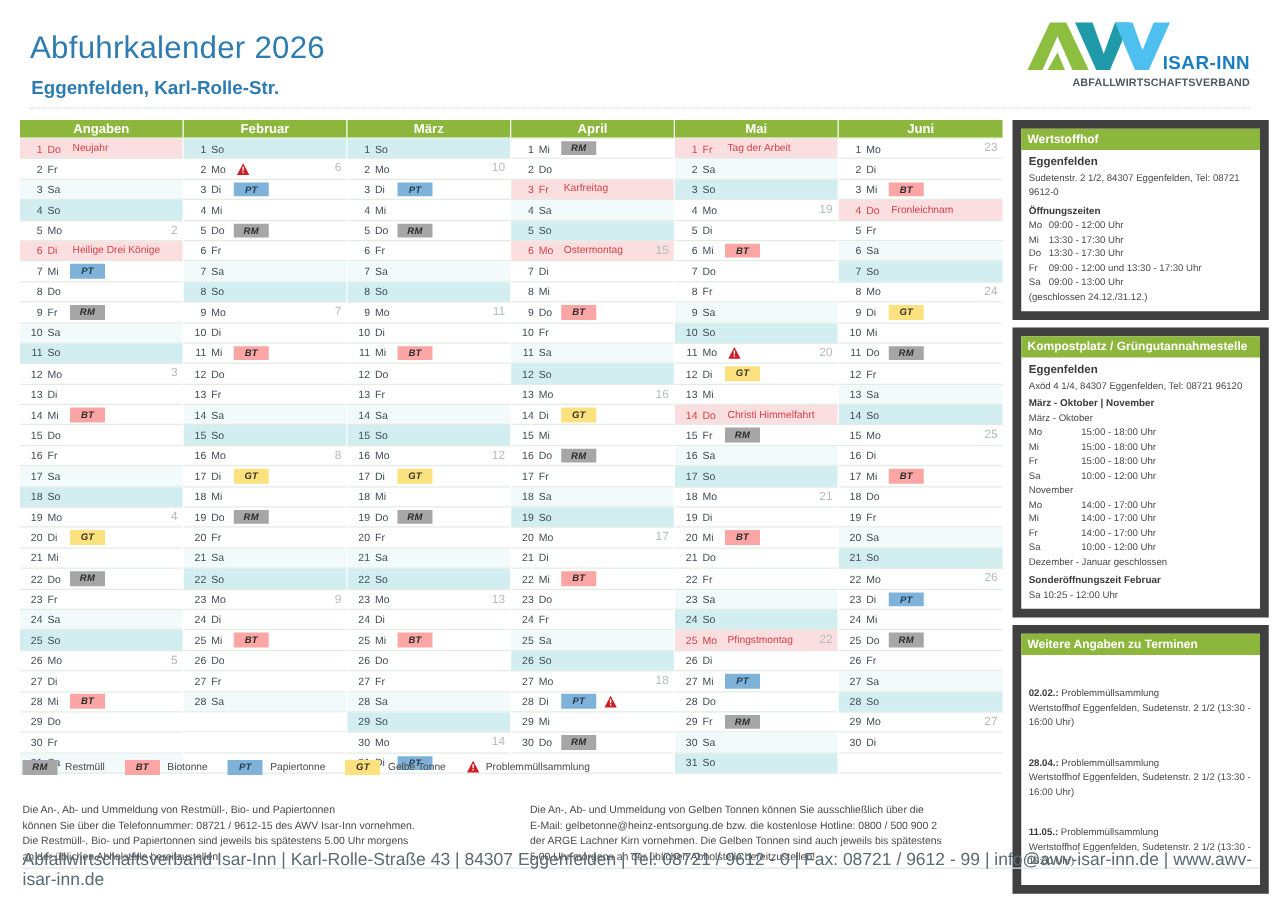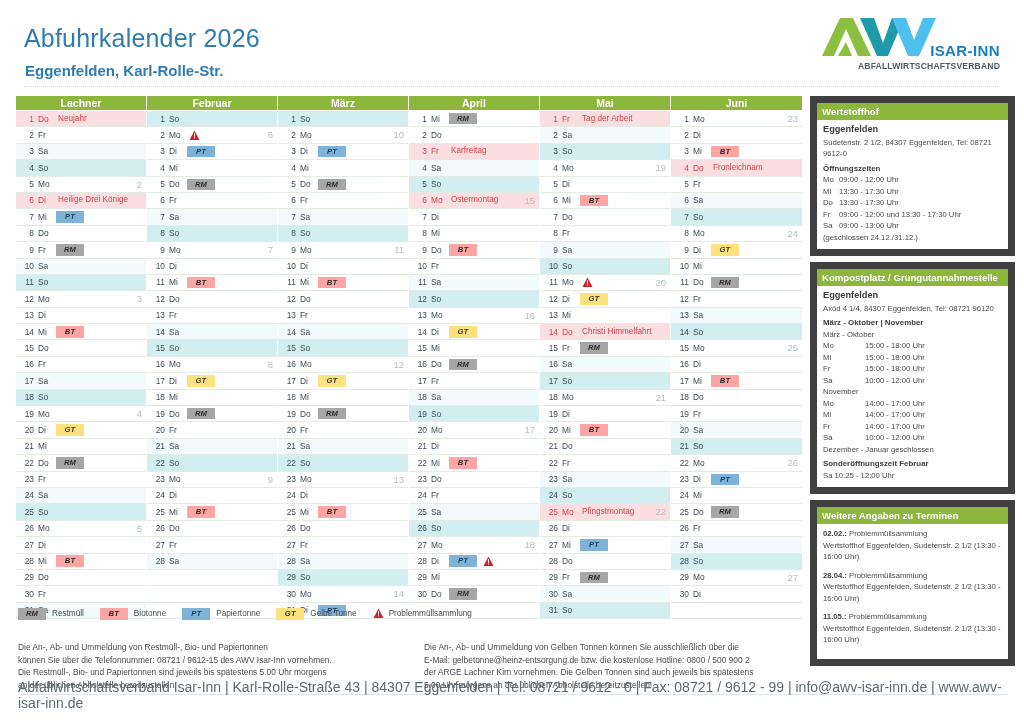--- a/index.html
+++ b/index.html
@@ -90,21 +90,21 @@
   }
   .pbody { padding: 4px 6px 6px 6px; font-size: 7.7px; color: #4a4a4a; line-height: 11.5px; }
   .pbody .b { font-weight: 700; font-size: 9.2px; color: #3b3b3b; display:block; margin-bottom:1px;}
   .pbody .sb { font-weight: 700; font-size: 7.9px; color: #3b3b3b; display:block; margin-top:3px;}
   .oz { display: flex; }
   .oz .d { width: 16px; flex: none; }
   .oz .t { flex: 1; }
   .kz { display: flex; }
   .kz .d { width: 42px; flex: none; }
   .kz .t { flex: 1; }
-  .term { margin-bottom: 7px; }
+  .term { margin-bottom: 7px; margin-top: 21px; }
   .term .dt { font-weight: 700; color: #3b3b3b; }
 
   
   .legend {
     position: absolute; left: 18px; top: 608px;
     display: flex; align-items: center; font-size: 8.2px; color: #4a4a4a;
   }
   .legend .item { display: flex; align-items: center; margin-right: 16px; }
   .legend .tag { margin-left: 0; margin-right: 6px; }
   .legend .warn { margin-left: 0; margin-right: 5px; }
@@ -137,21 +137,21 @@
         <polygon points="72,2 86,2 94,24 103,2 116,2 99,40 88,40" fill="#4ec0ef"></polygon>
       </svg>
       <div class="logo-isar">ISAR-INN</div>
       <div class="logo-sub">ABFALLWIRTSCHAFTSVERBAND</div>
     </div>
   </div>
 
   <div class="cal">
     <div class="months" id="months">
         <div class="month">
-          <div class="mhead">Lachner</div>
+          <div class="mhead">Angaben</div>
           <div class="day hol">
             <span class="dnum">1</span>
             <span class="dwd">Do</span>
             <span class="holname">Neujahr</span>
           </div>
           <div class="day">
             <span class="dnum">2</span>
             <span class="dwd">Fr</span>
           </div>
           <div class="day sa">

